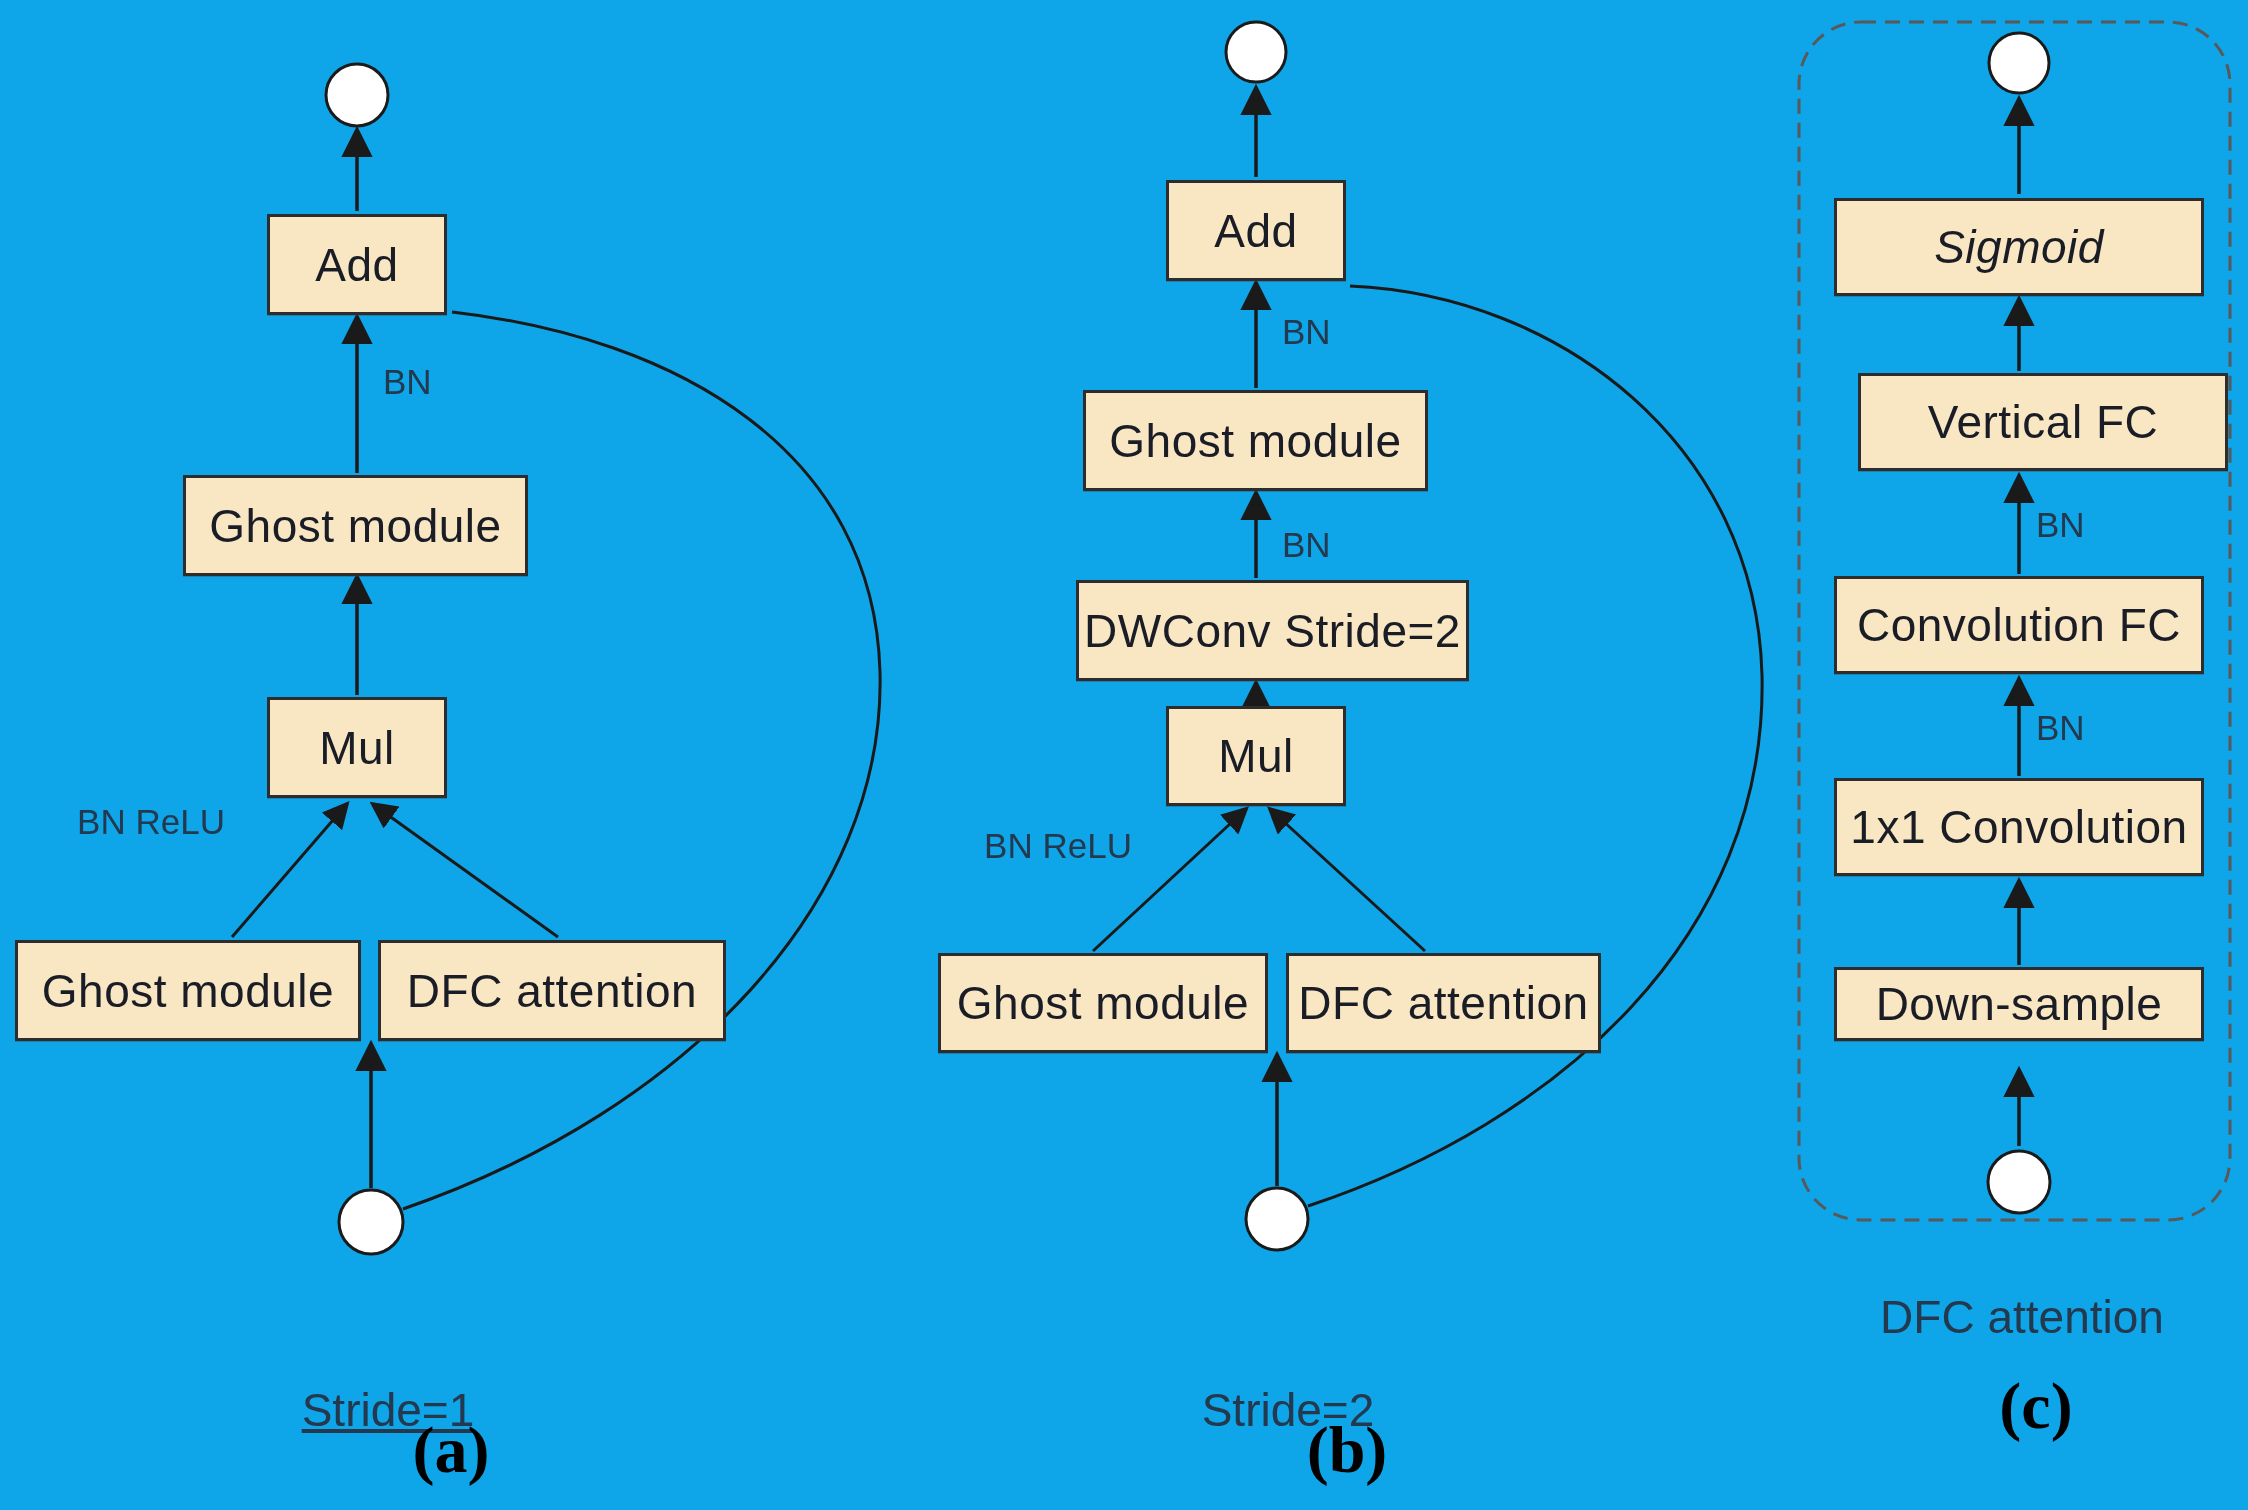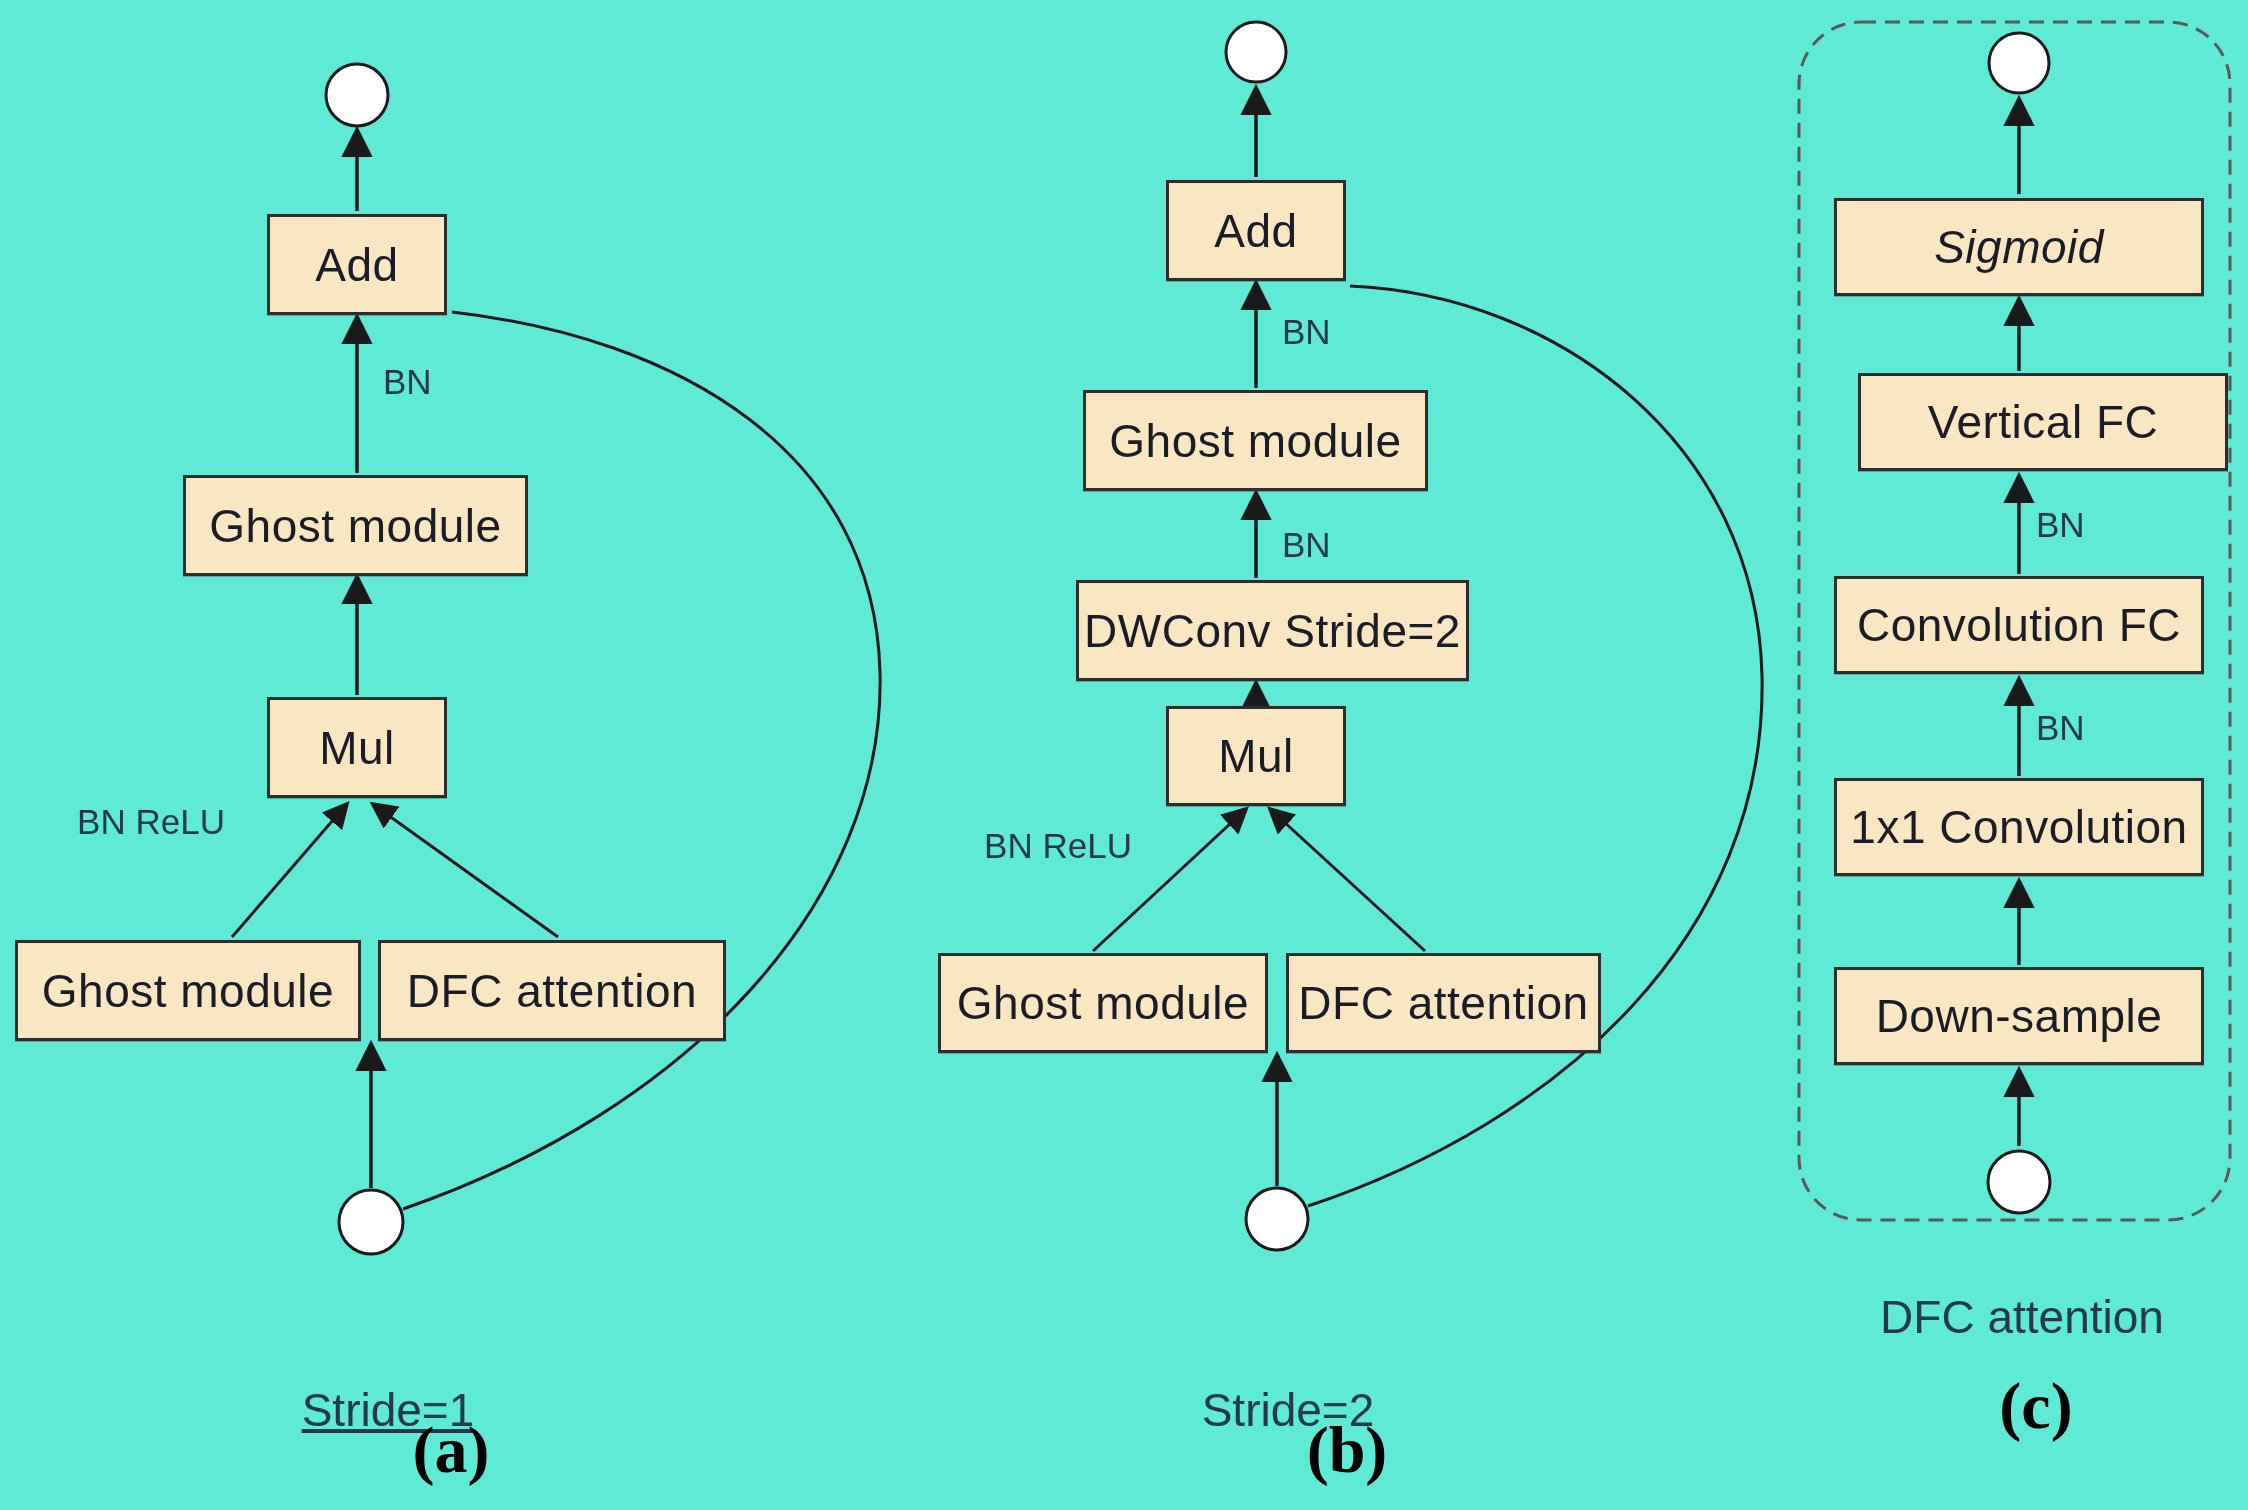--- a/index.html
+++ b/index.html
@@ -1,17 +1,17 @@
 <!DOCTYPE html>
 <html><head>
 <meta charset="utf-8">
 <style>
   html,body { margin:0; padding:0; background:#ffffff; }
   .canvas {
-    position:relative; width:2248px; height:1510px; background:#5eead4;
+    position:relative; width:2248px; height:1510px; background:#0ea5e9;
     font-family:"Liberation Sans","DejaVu Sans",sans-serif; overflow:hidden;
   }
   .canvas svg { position:absolute; left:0; top:0; z-index:1; }
   .box {
     position:absolute; z-index:2; box-sizing:border-box;
     background:#F9E7C3; border:3px solid #2D2D2D;
     display:flex; align-items:center; justify-content:center;
     font-size:46px; color:#1A1D26; letter-spacing:0.5px;
     box-shadow:0 1px 0 rgba(60,60,60,.35);
   }
@@ -52,21 +52,21 @@
   .b-bn1   { left:1282px; top:312px; }
   .b-bn2   { left:1282px; top:525px; }
   .b-bnrelu{ left:958px;  top:826px;  width:200px; }
   .b-stride{ left:1188px; top:1383px; }
   .b-cap   { left:1262px; top:1412px; }
   
   .c-sigmoid{ left:1834px; top:198px;  width:370px; height:98px;font-style:italic; }
   .c-vfc    { left:1834px; top:373px;  width:370px; height:98px;margin-left:24px; }
   .c-hfc    { left:1834px; top:576px;  width:370px; height:98px; }
   .c-conv   { left:1834px; top:778px;  width:370px; height:98px; }
-  .c-down   { left:1834px; top:967px;  width:370px; height:98px; }
+  .c-down   { left:1834px; top:967px;  width:370px; height:74px; }
   .c-bn1    { left:2036px; top:505px; }
   .c-bn2    { left:2036px; top:708px; }
   .c-title  { left:1872px; top:1290px; }
   .c-cap    { left:1951px; top:1368px; }
 </style>
 </head>
 <body>
 
 <div class="canvas">
 

